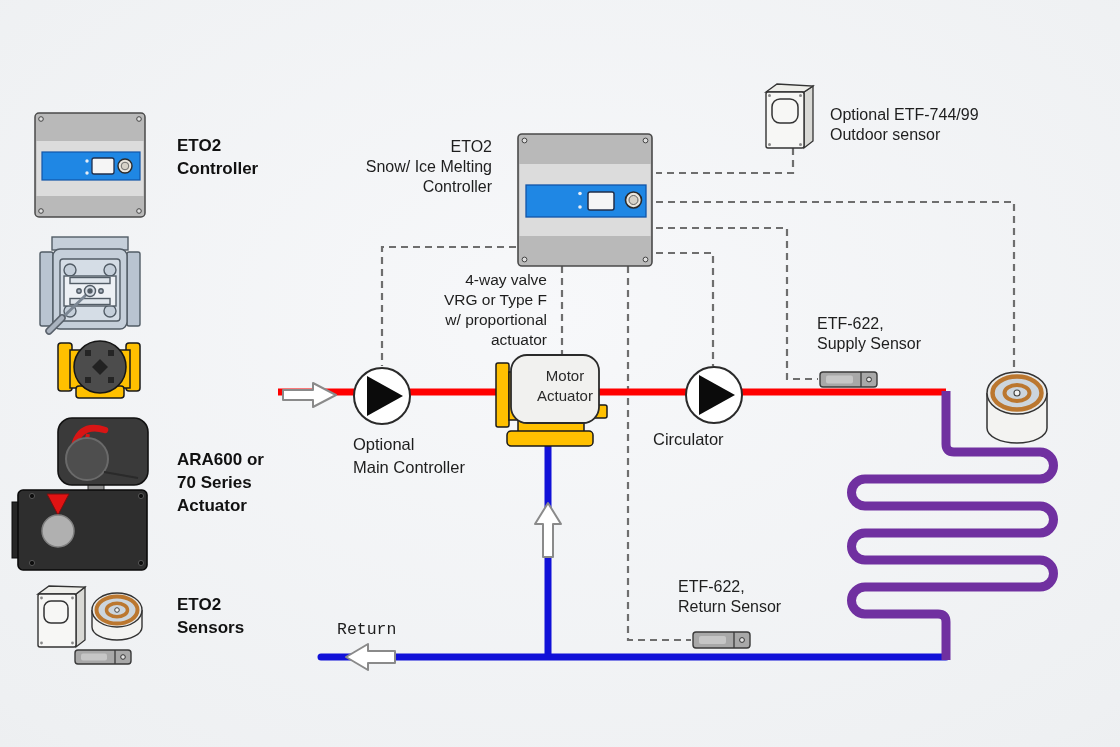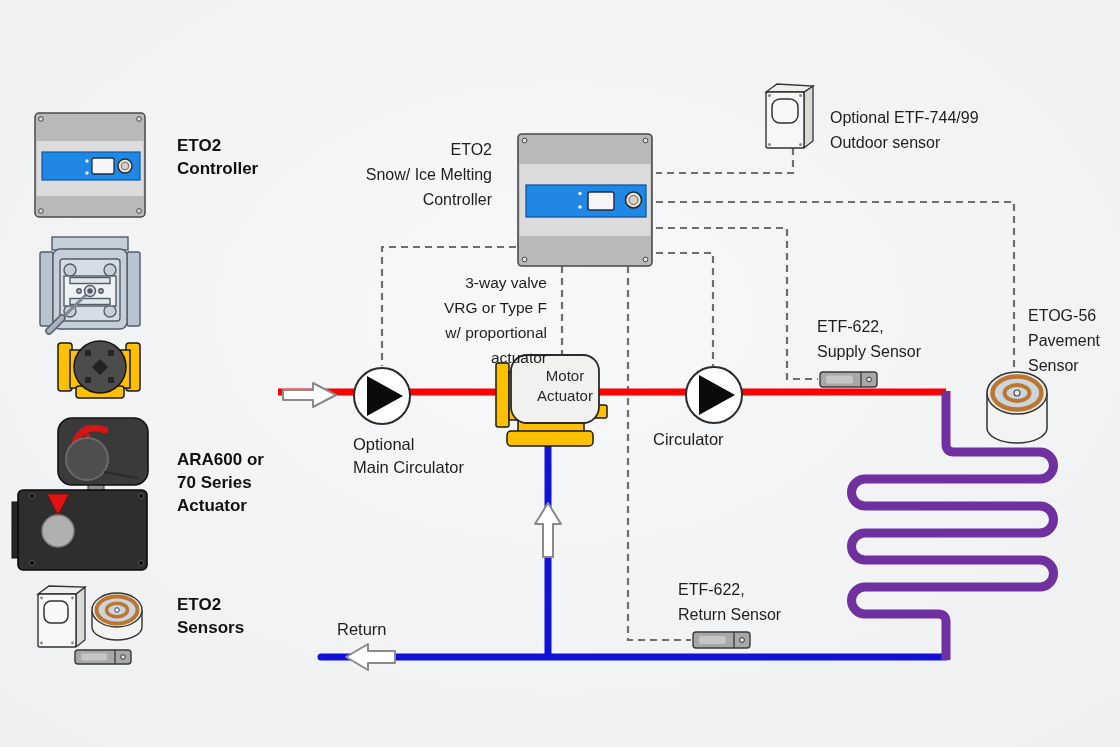--- a/index.html
+++ b/index.html
@@ -8,21 +8,21 @@
     width:1120px;height:747px;
     overflow:hidden;
     font-family:"Liberation Sans",sans-serif;
     background: radial-gradient(130% 130% at 50% 42%, #f7f8fa 0%, #eef0f2 55%, #e2e4e7 100%);
   }
   #piping{position:absolute;left:0;top:0;}
   .lbl{
     position:absolute;
     color:#1e1e1e;
     font-size:16px;
-    line-height:25px;
+    line-height:20px;
     white-space:pre-line;
   }
   .lbl.bold{font-weight:bold;font-size:17px;line-height:23px;color:#111;}
   .lbl.right{text-align:right;}
   .lbl.center{text-align:center;}
   .lbl.mid{font-size:16.5px;line-height:23px;}
   .lbl.small{font-size:15px;line-height:20px;color:#2a2a2a;}
 </style>
 </head>
 <body>
@@ -229,38 +229,35 @@
   <div class="lbl bold" style="left:177px;top:593px;">ETO2
 Sensors</div>
 
   <div class="lbl right" style="left:350px;top:137px;width:142px;">ETO2
 Snow/ Ice Melting
 Controller</div>
 
   <div class="lbl" style="left:830px;top:105px;">Optional ETF-744/99
 Outdoor sensor</div>
 
-  <div class="lbl right" style="left:407px;top:270px;width:140px;font-size:15.5px;">3-way valve
+  <div class="lbl right" style="left:407px;top:270px;width:140px;font-size:15.5px;">4-way valve
 VRG or Type F
 w/ proportional
 actuator</div>
 
   <div class="lbl center small" style="left:511px;top:366px;width:108px;">Motor
 Actuator</div>
 
   <div class="lbl mid" style="left:353px;top:433px;">Optional
-Main Circulator</div>
+Main Controller</div>
 
   <div class="lbl mid" style="left:653px;top:428px;">Circulator</div>
 
   <div class="lbl" style="left:817px;top:314px;">ETF-622,
 Supply Sensor</div>
 
-  <div class="lbl" style="left:1028px;top:303px;">ETOG-56
-Pavement
-Sensor</div>
 
   <div class="lbl" style="left:678px;top:577px;">ETF-622,
 Return Sensor</div>
 
-  <div class="lbl mid" style="left:337px;top:618px;">Return</div>
+  <div class="lbl mid" style="left:337px;top:618px;font-family:Liberation Mono, monospace;">Return</div>
 
 </div>
 
 </body></html>

